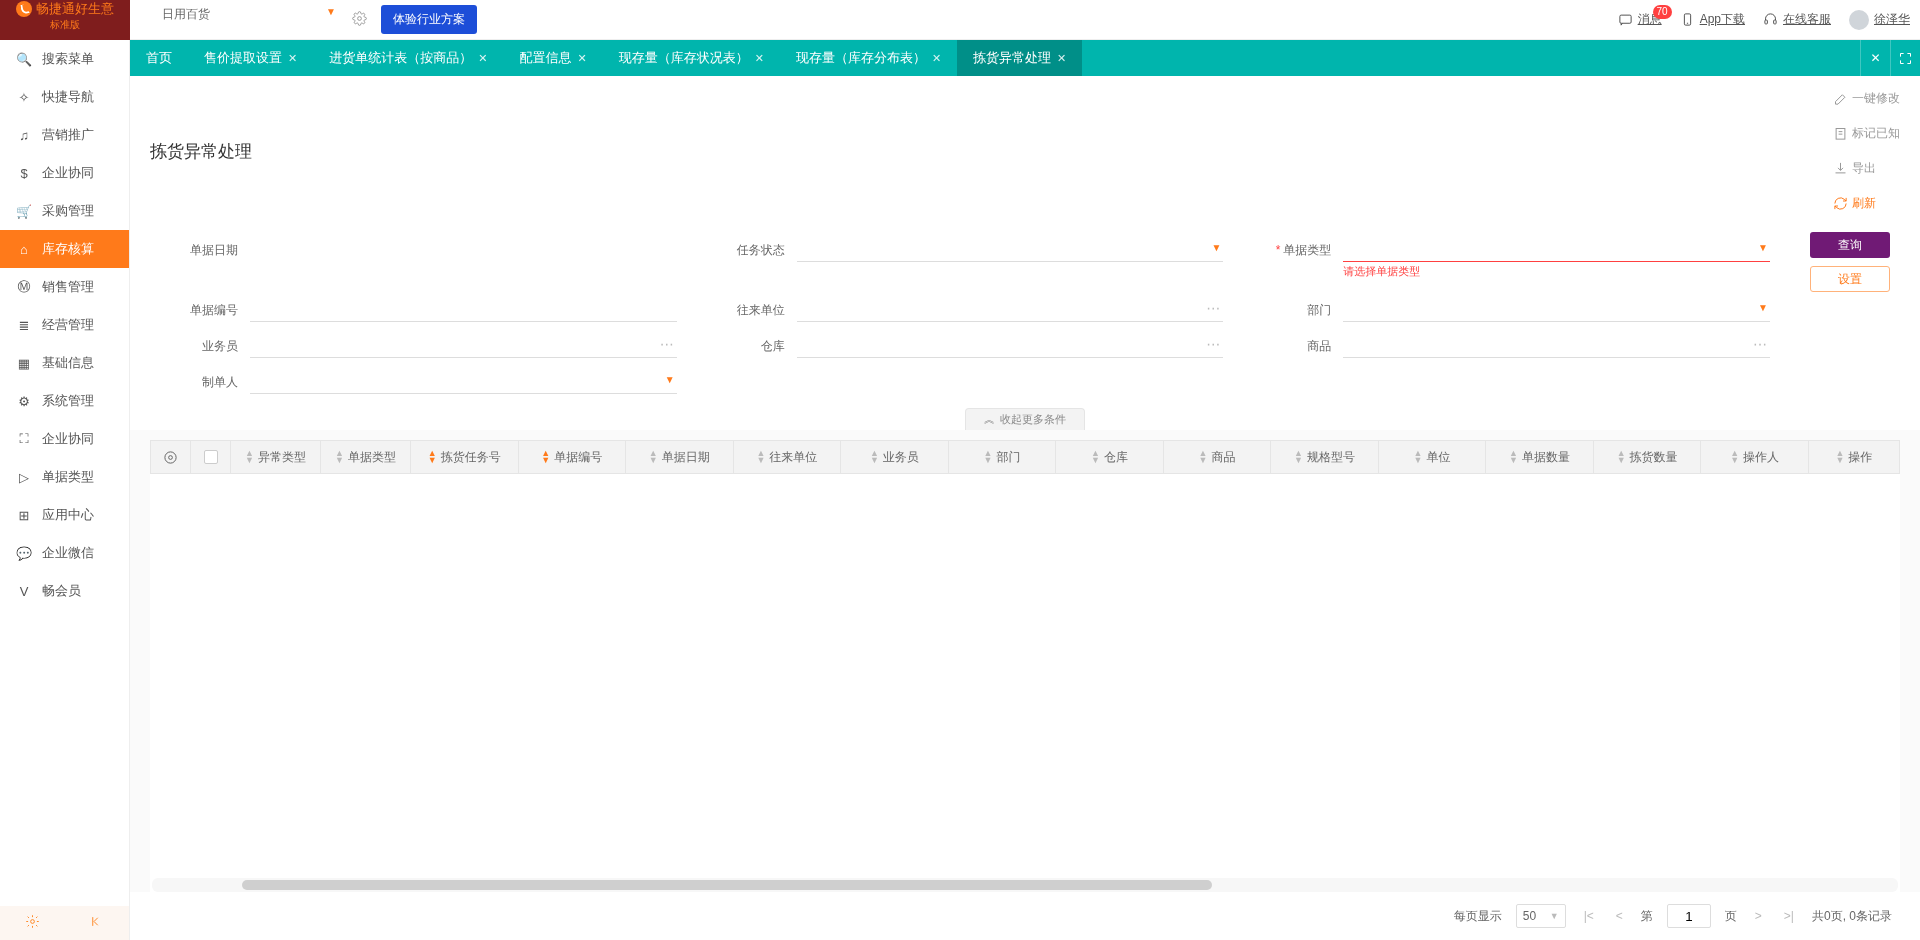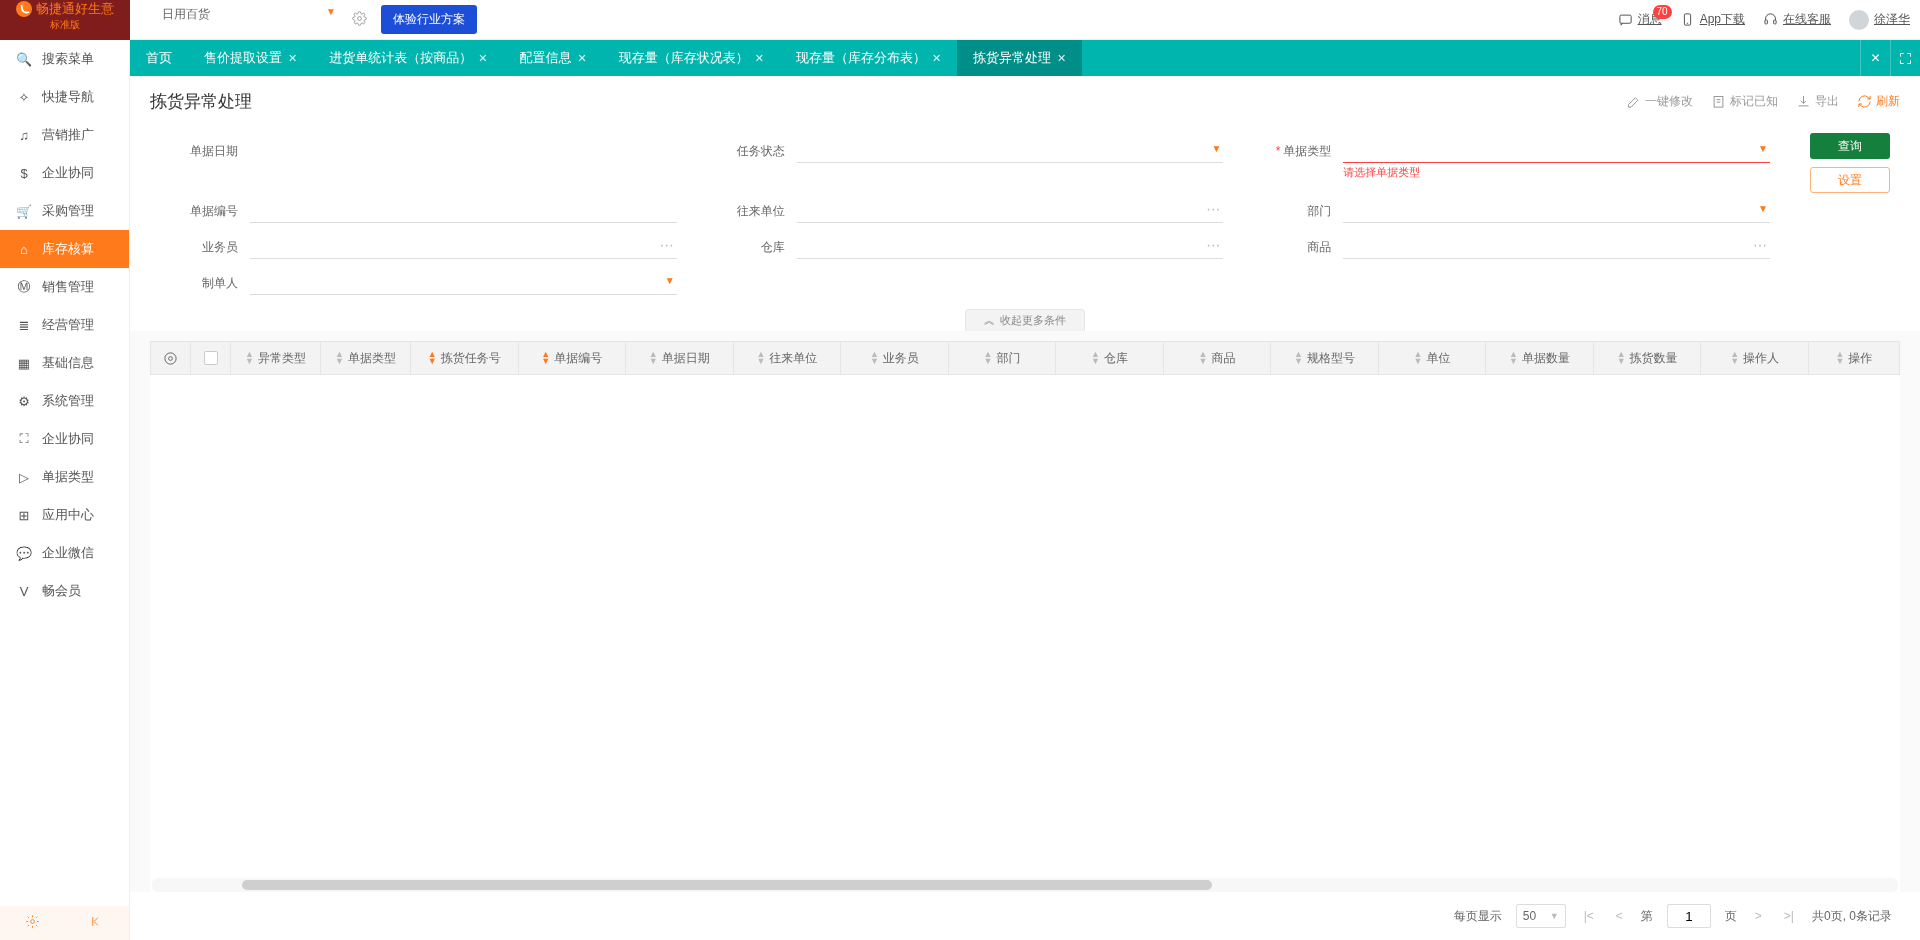--- a/index.html
+++ b/index.html
@@ -36,21 +36,21 @@
 .tabs { height:36px; background:#00b5ad; display:flex; align-items:stretch; color:#fff; }
 .tab { display:flex; align-items:center; padding:0 16px; cursor:pointer; font-size:13px; gap:6px; white-space:nowrap; }
 .tab.active { background:#008f88; }
 .tab .x { font-size:11px; opacity:.85; }
 .tabs-spacer{flex:1;}
 .tab-ctrl{width:30px;display:flex;align-items:center;justify-content:center;cursor:pointer;border-left:1px solid rgba(255,255,255,.25);}
 
 
 .page-head { display:flex; align-items:center; justify-content:space-between; padding:14px 20px 10px; background:#fff; }
 .page-title { font-size:17px; color:#333; }
-.head-actions { display:flex; gap:18px; color:#999; font-size:12px; }
+.head-actions { display:flex; gap:18px; color:#999; font-size:12px;flex-direction:column; }
 .head-actions .ha{display:flex;align-items:center;gap:4px;cursor:pointer;}
 .ha.refresh{color:#ff7a1a;}
 
 
 .filter-panel { background:#fff; padding:10px 30px 0 30px; }
 .filter-row { display:flex; }
 .filter-col { flex:1; padding:6px 30px 6px 0; display:flex; }
 .filter-label { width:90px; text-align:right; color:#666; padding-right:12px; padding-top:4px; font-size:12px; }
 .filter-label .req{color:#ff4040;margin-right:3px;}
 .filter-body { flex:1; }
@@ -58,21 +58,21 @@
 .date-opts span{color:#666;cursor:pointer;}
 .date-opts .sel{background:#ff7a1a;color:#fff;border-radius:10px;padding:1px 8px;}
 .date-range { color:#888; font-size:11px; margin-top:2px; }
 .inp { width:100%; border:none; border-bottom:1px solid #ddd; height:24px; background:transparent; outline:none; font-size:12px; }
 .inp-wrap{position:relative;}
 .inp-chev{position:absolute;right:2px;top:4px;color:#ff7a1a;font-size:10px;pointer-events:none;}
 .inp-dots{position:absolute;right:2px;top:2px;color:#bbb;font-size:14px;letter-spacing:1px;cursor:pointer;}
 .err-line{border-bottom-color:#ff4040 !important;}
 .err-msg{color:#ff4040;font-size:11px;margin-top:2px;}
 .filter-actions { width:90px; display:flex; flex-direction:column; gap:8px; padding-left:10px;}
-.btn-primary{background:#15803d;color:#fff;border:none;border-radius:3px;height:26px;cursor:pointer;font-size:12px;}
+.btn-primary{background:#701a75;color:#fff;border:none;border-radius:3px;height:26px;cursor:pointer;font-size:12px;}
 .btn-plain{background:#fff;color:#ff7a1a;border:1px solid #ffb27a;border-radius:3px;height:26px;cursor:pointer;font-size:12px;}
 
 .collapse-bar{display:flex;justify-content:center;margin-top:8px;}
 .collapse-pill{background:#f3f3f3;border:1px solid #e5e5e5;border-bottom:none;border-radius:4px 4px 0 0;padding:3px 18px;color:#888;font-size:11px;cursor:pointer;display:flex;align-items:center;gap:5px;}
 
 
 .table-wrap{background:#fff;margin:10px 20px 0;flex:1;display:flex;flex-direction:column;min-height:0;}
 .thead{display:flex;background:#f3f3f3;border:1px solid #e5e5e5;height:34px;align-items:stretch;}
 .th{display:flex;align-items:center;justify-content:center;gap:4px;border-right:1px solid #e5e5e5;color:#666;font-size:12px;padding:0 6px;white-space:nowrap;}
 .th:last-child{border-right:none;}

